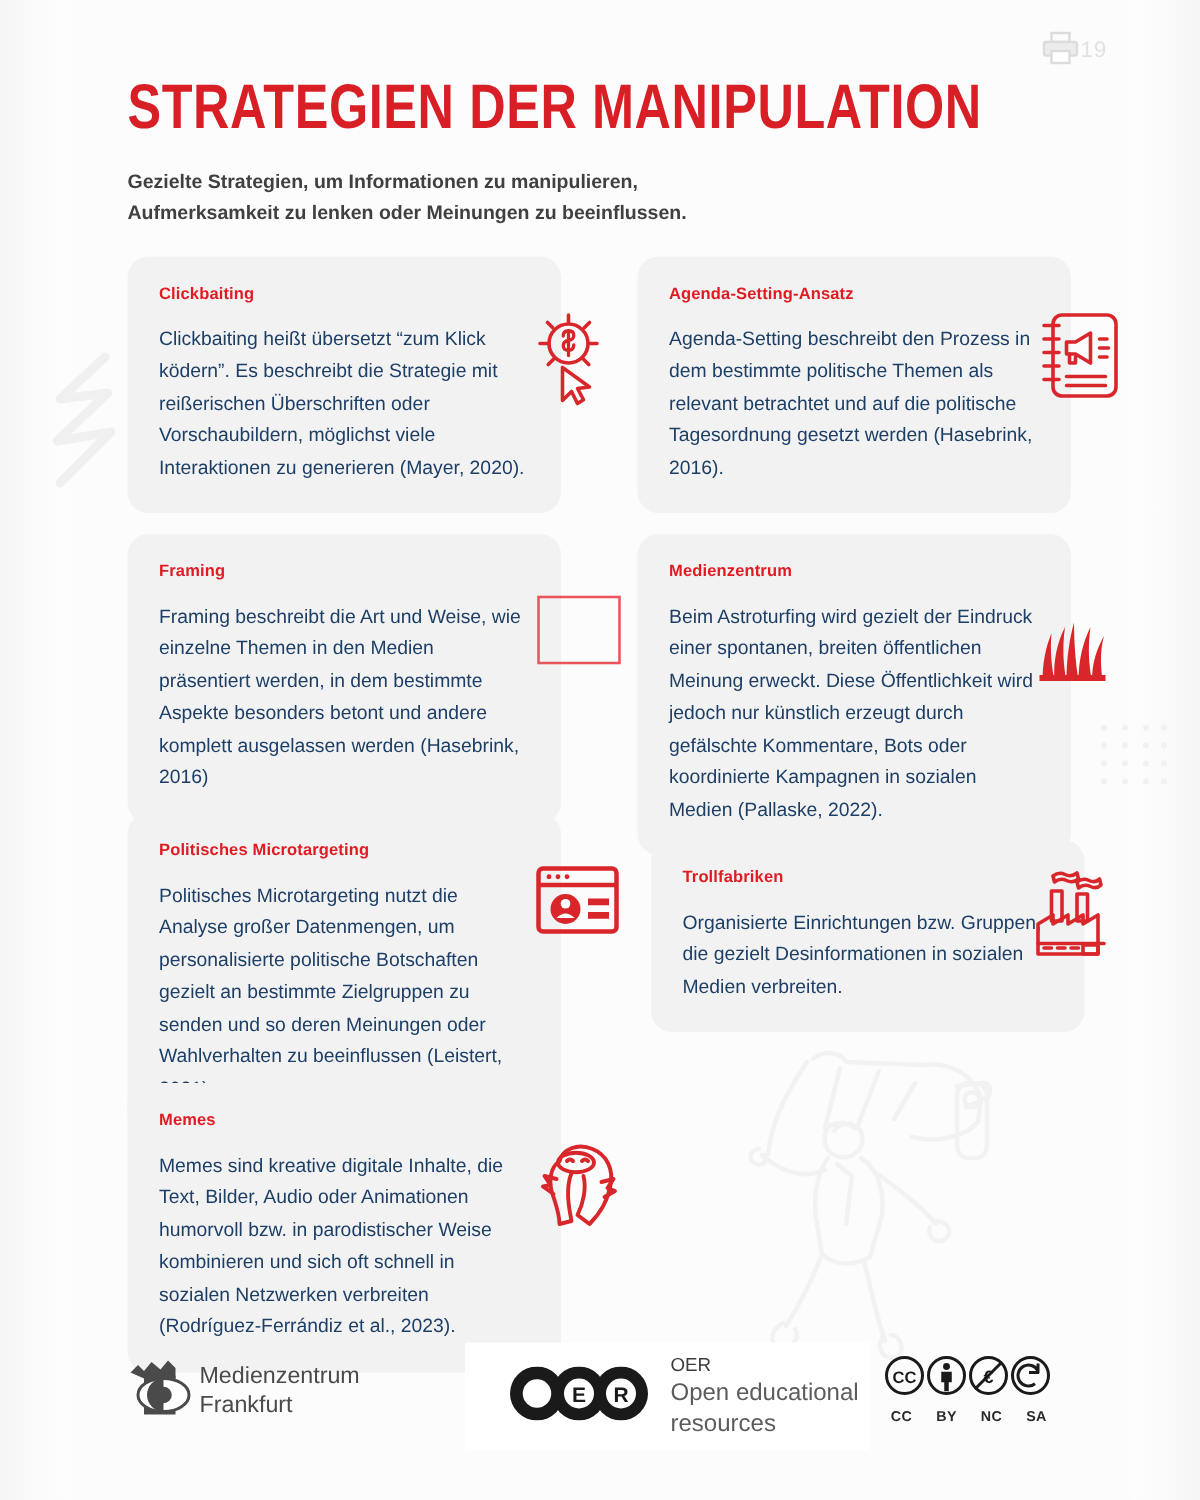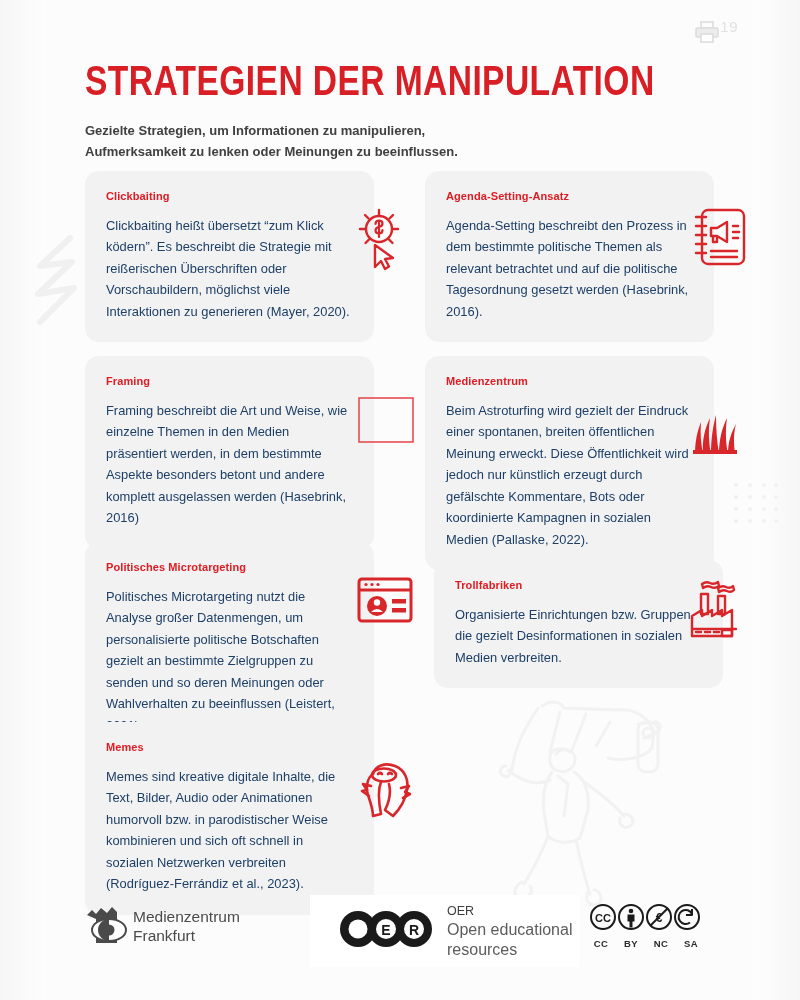--- a/index.html
+++ b/index.html
@@ -46,32 +46,32 @@
   #wm-scribble { left: 26px; top: 232px; }
   #wm-dots     { left: 733px; top: 482px; }
   #wm-puppet   { left: 498px; top: 688px; }
 
   
   #printer-badge {
     position: absolute;
     top: 19px;
     right: 62px;
     display: flex;
-    align-items: flex-start;
+    align-items: center;
   }
   #printer-badge .count {
     font-size: 15px;
     color: #e2e2e2;
     line-height: 1;
     letter-spacing: 0.5px;
     padding-bottom: 3px;
   }
 
   
-  #header { position: absolute; left: 85px; top: 60px; width: 620px; }
+  #header { position: absolute; left: 85px; top: 50px; width: 620px; }
 
   #main-title {
     font-family: "Liberation Sans Narrow", "Liberation Sans", sans-serif;
     font-weight: 700;
     font-size: 42px;
     letter-spacing: 0.5px;
     line-height: 1.0;
     color: #d91f26;
     transform: scaleX(0.80);
     transform-origin: left center;

